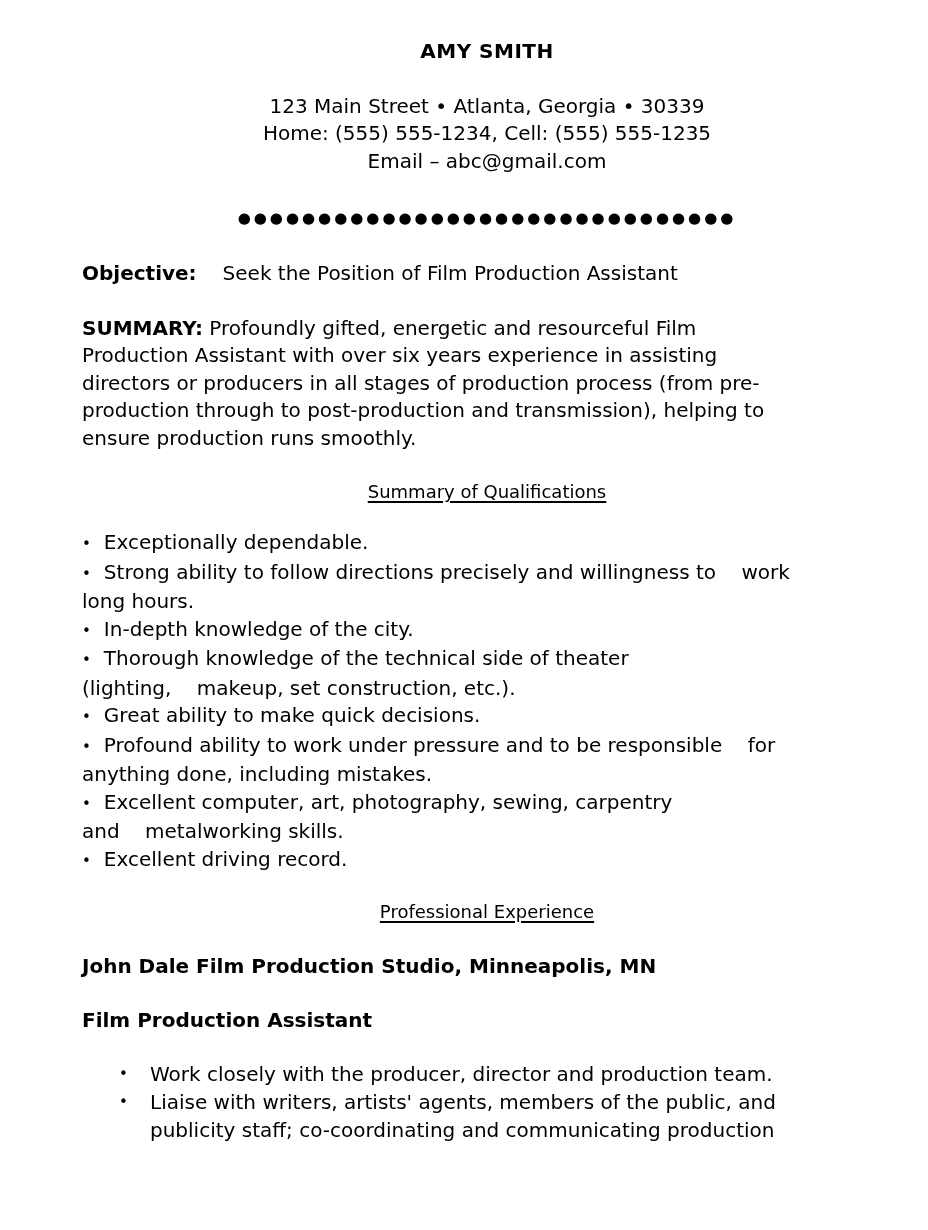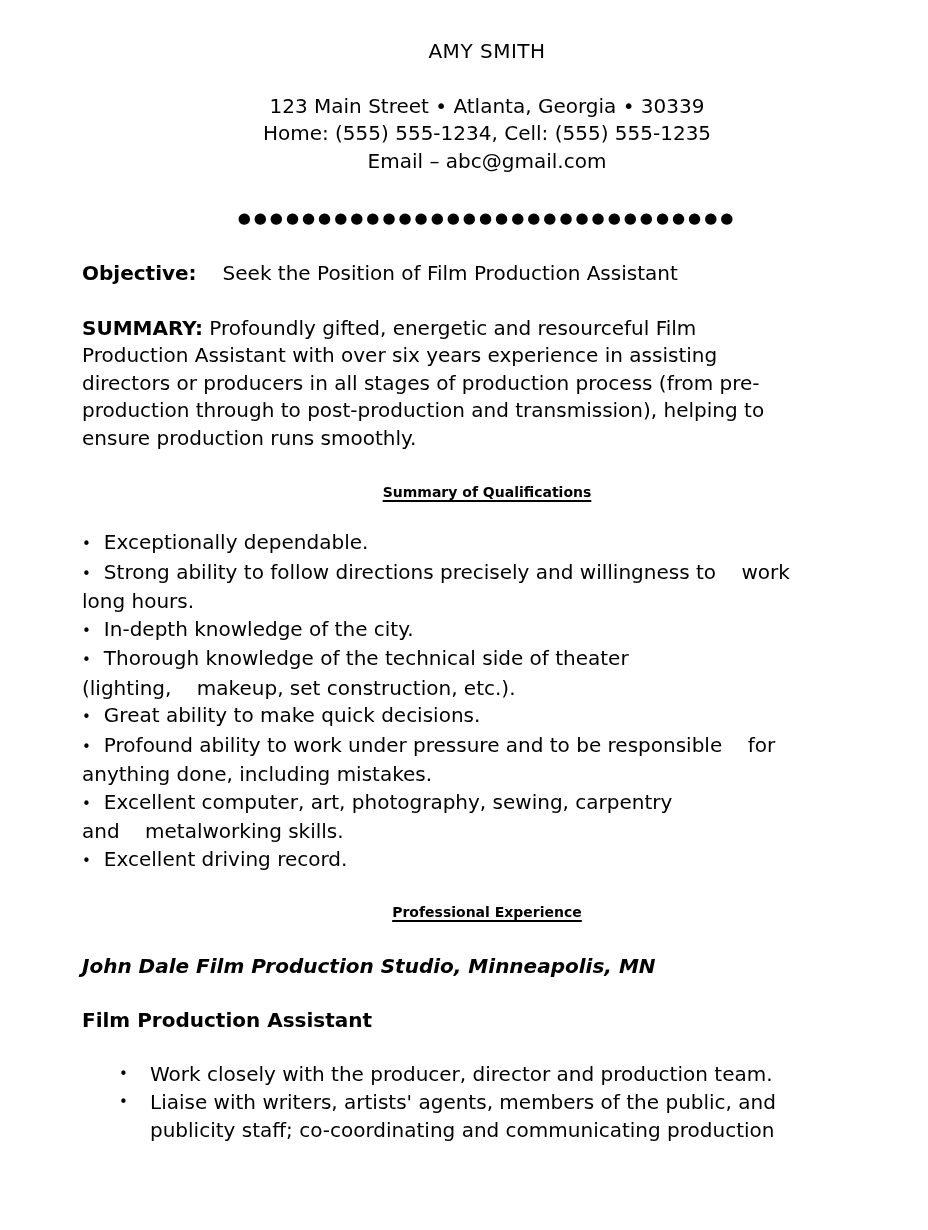--- a/index.html
+++ b/index.html
@@ -16,21 +16,21 @@
   .page {
     box-sizing: border-box;
     width: 928px;
     height: 1230px;
     padding: 38px 36px 0 82px;
   }
   .center { text-align: center; }
   .pw { white-space: pre-wrap; }
 
   .name {
-    font-weight: normal;
+    font-weight: bold;
     letter-spacing: 0.5px;
   }
   .address-block { margin-top: 27px; }
 
   .dots {
     margin-top: 34px;
     font-size: 15px;
     line-height: 18px;
     letter-spacing: 3px;
     text-align: center;
@@ -38,40 +38,40 @@
 
   .objective-row { margin-top: 33px; }
   .objective-label { font-weight: bold; }
   .objective-text { margin-left: 26px; }
 
   .summary-para { margin-top: 27px; }
   .summary-label { font-weight: bold; }
 
   .section-heading {
     margin-top: 25px;
-    font-size: 14px;
+    font-size: 18px;
     line-height: 30px;
-    font-weight: bold;
+    font-weight: normal;
     text-align: center;
   }
   .section-heading .u {
     text-decoration: underline;
     text-decoration-thickness: 2px;
     text-underline-offset: 3px;
   }
   .section-heading.exp { margin-top: 22px; }
 
   .qual-list { margin-top: 22px; }
   .q-item .bullet {
     font-size: 15px;
     margin-right: 13px;
   }
 
   .employer-block { margin-top: 26px; }
-  .employer-name { font-weight: bold; font-style: italic; }
+  .employer-name { font-weight: bold; }
 
   .job-title {
     margin-top: 26px;
     font-weight: bold;
   }
 
   .duty-list { margin-top: 26px; line-height: 28px; }
   .duty { display: flex; }
   .d-bullet {
     flex: 0 0 68px;

